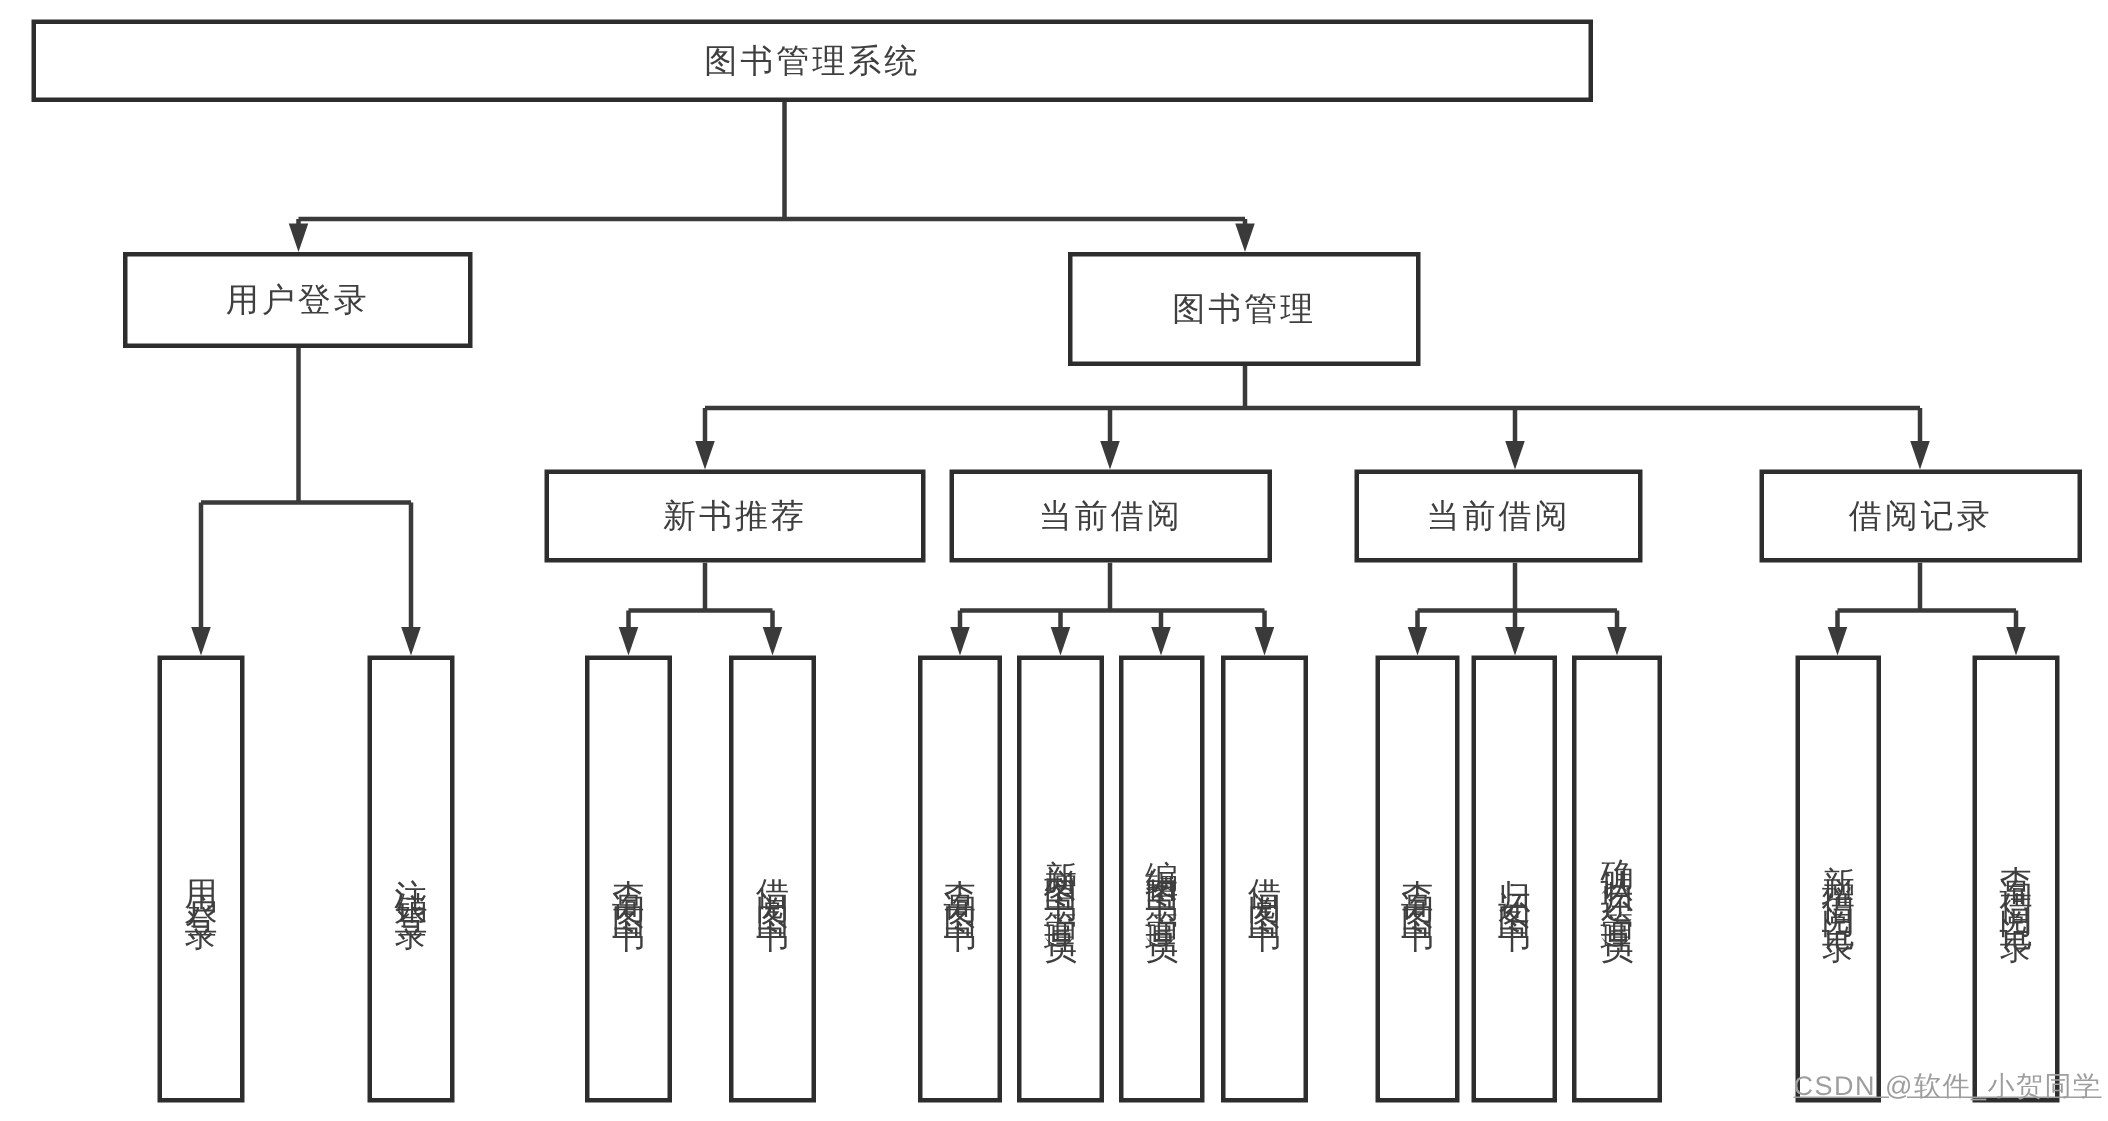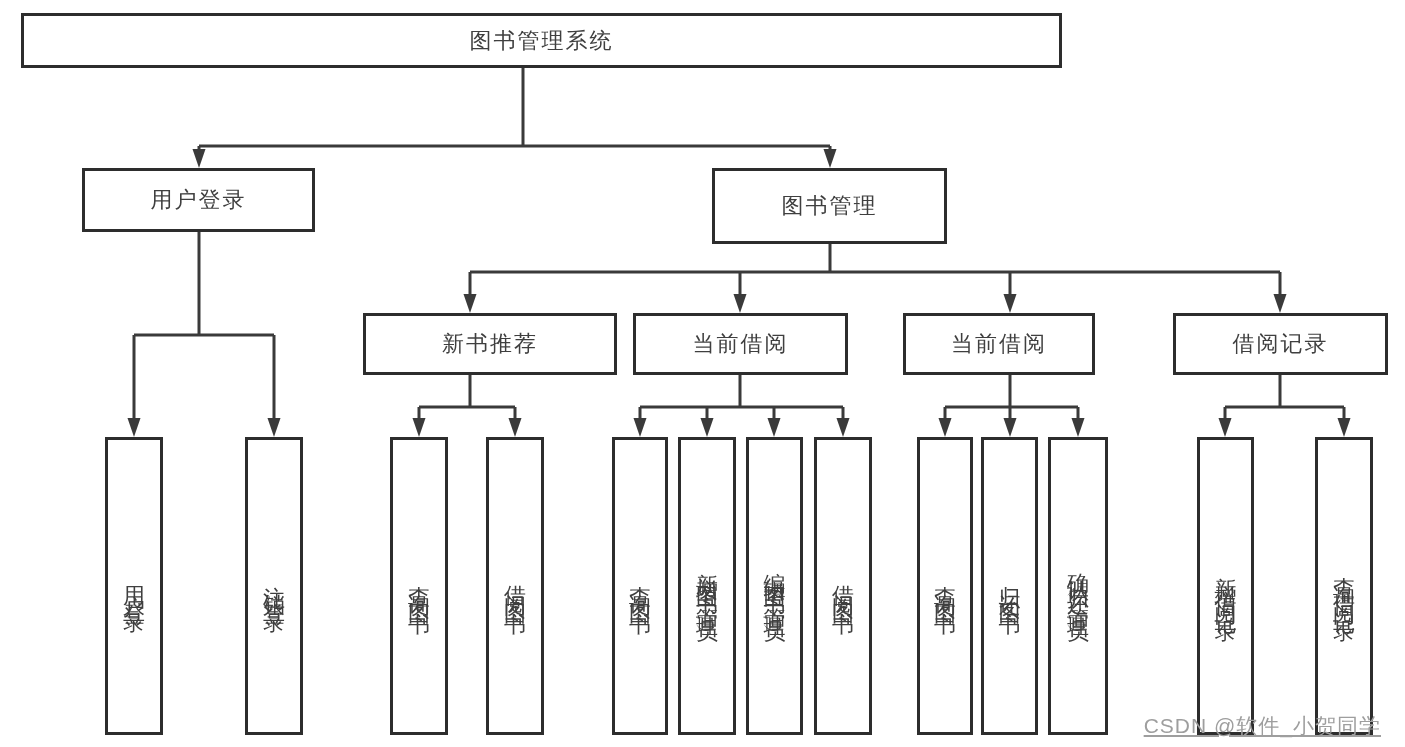--- a/index.html
+++ b/index.html
@@ -27,23 +27,23 @@
   }
   .leaf{
     writing-mode:vertical-lr;
     text-orientation:mixed;
     letter-spacing:9px;
     font-size:22px;
     line-height:1;
   }
   .leaf.long{letter-spacing:7px;}
   .watermark{
-    position:absolute;right:24px;top:712px;
+    position:absolute;right:4px;top:712px;
     color:var(--watermark,#9e9e9e);
-    font-size:21px;letter-spacing:1px;
+    font-size:18px;letter-spacing:1px;
     text-decoration:underline;
     text-decoration-color:var(--watermark,#9e9e9e);
     text-align:right;
   }
 </style>
 </head>
 <body>
 
 <svg id="connectors" viewBox="0 0 1405 747" xmlns="http://www.w3.org/2000/svg">
   <g>

